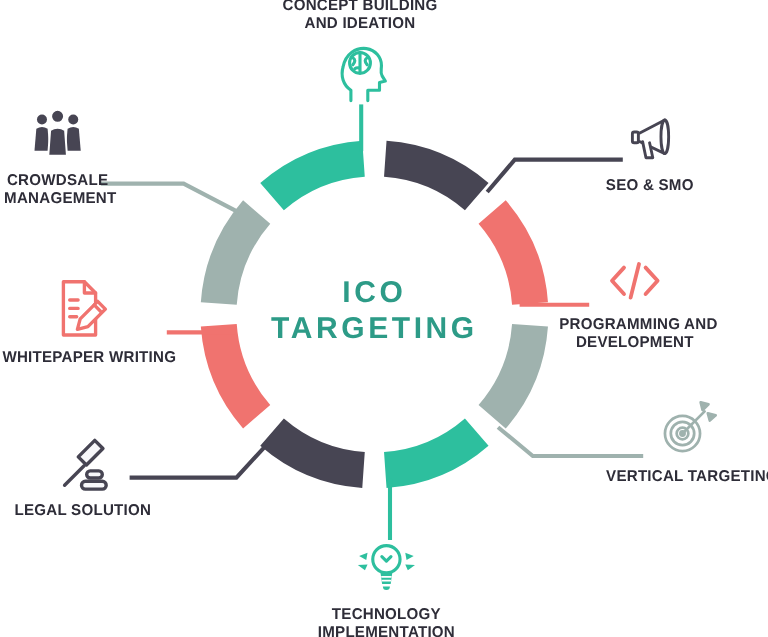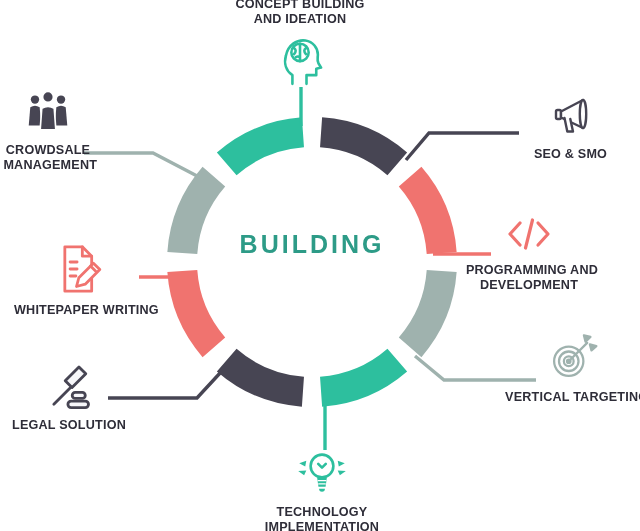--- a/index.html
+++ b/index.html
@@ -46,21 +46,22 @@
     <polyline points="406,160 429,133 519,133" fill="none" stroke="#474553" stroke-width="3.4"></polyline>
     <polyline points="433,254 491,254" fill="none" stroke="#f0736f" stroke-width="3.4"></polyline>
     <polyline points="415,356 444,380 536,380" fill="none" stroke="#9fb2ae" stroke-width="3.4"></polyline>
     <polyline points="325,399 325,450" fill="none" stroke="#2dbf9e" stroke-width="3.4"></polyline>
     <polyline points="221,372 197,398 108,398" fill="none" stroke="#474553" stroke-width="3.4"></polyline>
     <polyline points="196,277 139,277" fill="none" stroke="#f0736f" stroke-width="3.4"></polyline>
     <polyline points="199,177 153,153 84,153" fill="none" stroke="#9fb2ae" stroke-width="3.4"></polyline>
   </svg>
 
 <div id="center-title">
-  <div>BUILDING</div>
+  <div>ICO</div>
+  <div>TARGETING</div>
 </div>
 
 <div class="service" style="left:225px;top:-4px;width:150px;">
   <div class="svc-label">CONCEPT BUILDING</div>
   <div class="svc-label">AND IDEATION</div>
   <div class="svc-icon teal mt6">
     <svg width="52" height="56" viewBox="0 0 48 48" fill="none" stroke="currentColor" stroke-width="2.4" stroke-linecap="round" stroke-linejoin="round">
       <path d="M17 46 v-8 C11 34 9 27 11 20 13 10 21 5 29 6 c7 1 11.5 7 11.5 13 0 3 -1 5 0.5 8 l2.5 4 -4.5 1 v6 h-9 v8"></path>
       <circle cx="24" cy="17" r="8"></circle>
       <path d="M24 9 v16 M18.5 13 q3 2 0 5.5 M29.5 13 q-3 2 0 5.5 M20 21.5 q2 -1.5 4 0"></path>
@@ -78,21 +79,21 @@
         <path d="M30.5 38 L32 20.5 Q36.5 17.5 41 20.5 L42.5 38 Z"></path>
         <circle cx="24" cy="10.5" r="5.2" stroke="#ffffff" stroke-width="1.6"></circle>
         <path d="M16.5 42 L18 21.5 Q24 17.8 30 21.5 L31.5 42 Z" stroke="#ffffff" stroke-width="1.6"></path>
       </g>
     </svg>
   </div>
   <div class="svc-label mt4">CROWDSALE</div>
   <div class="svc-label">MANAGEMENT</div>
 </div>
 
-<div class="service" style="left:0px;top:240px;width:135px;padding-left:12px;">
+<div class="service" style="left:0px;top:228px;width:135px;">
   <div class="svc-icon coral">
     <svg width="56" height="58" viewBox="0 0 48 48" fill="none" stroke="currentColor" stroke-width="2.4" stroke-linecap="round" stroke-linejoin="round">
       <path d="M11 5 h15 l8 8 v30 h-23 z"></path>
       <path d="M26 5 v8 h8"></path>
       <path d="M15.5 18 h6 M15.5 24 h6 M15.5 30 h5"></path>
       <path d="M21 39 l2 -7.5 12.5 -12.5 5.5 5.5 -12.5 12.5 -7.5 2 z" fill="#ffffff"></path>
       <path d="M33 21.5 l4.5 4.5"></path>
     </svg>
   </div>
   <div class="svc-label mt4">WHITEPAPER WRITING</div>
@@ -123,21 +124,21 @@
         <path d="M9.5 22.5 l-7.5 0.5 5.5 4 z"></path>
         <path d="M38.5 13.5 l6.5 2.5 -5.5 3 z"></path>
         <path d="M38.5 22.5 l7.5 0.5 -5.5 4 z"></path>
       </g>
     </svg>
   </div>
   <div class="svc-label mt4">TECHNOLOGY</div>
   <div class="svc-label">IMPLEMENTATION</div>
 </div>
 
-<div class="service" style="left:508px;top:92px;width:125px;">
+<div class="service" style="left:479px;top:92px;width:125px;">
   <div class="svc-icon dark">
     <svg width="52" height="48" viewBox="0 0 48 48" fill="#ffffff" stroke="currentColor" stroke-width="2.4" stroke-linecap="round" stroke-linejoin="round">
       <rect x="9" y="18" width="5" height="9" rx="1.5"></rect>
       <path d="M14 19.5 L36 8 V36 L14 25.5 Z"></path>
       <ellipse cx="36" cy="22" rx="3.2" ry="14"></ellipse>
       <path d="M17.5 26 l2.8 13.5 h5.7 l-2.7 -12.5"></path>
     </svg>
   </div>
   <div class="svc-label mt6">SEO &amp; SMO</div>
 </div>

